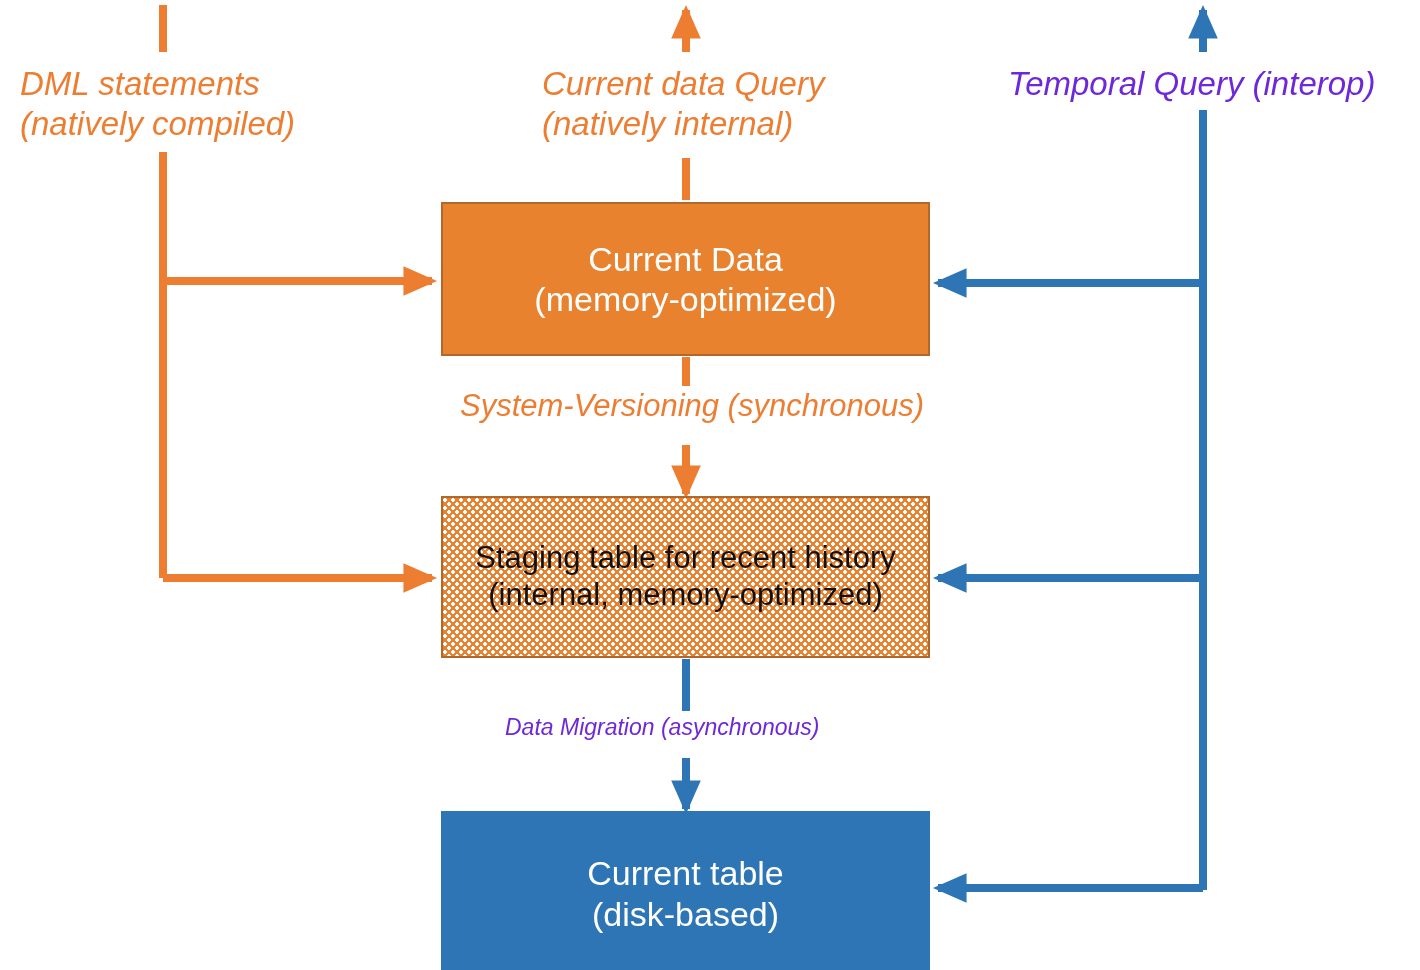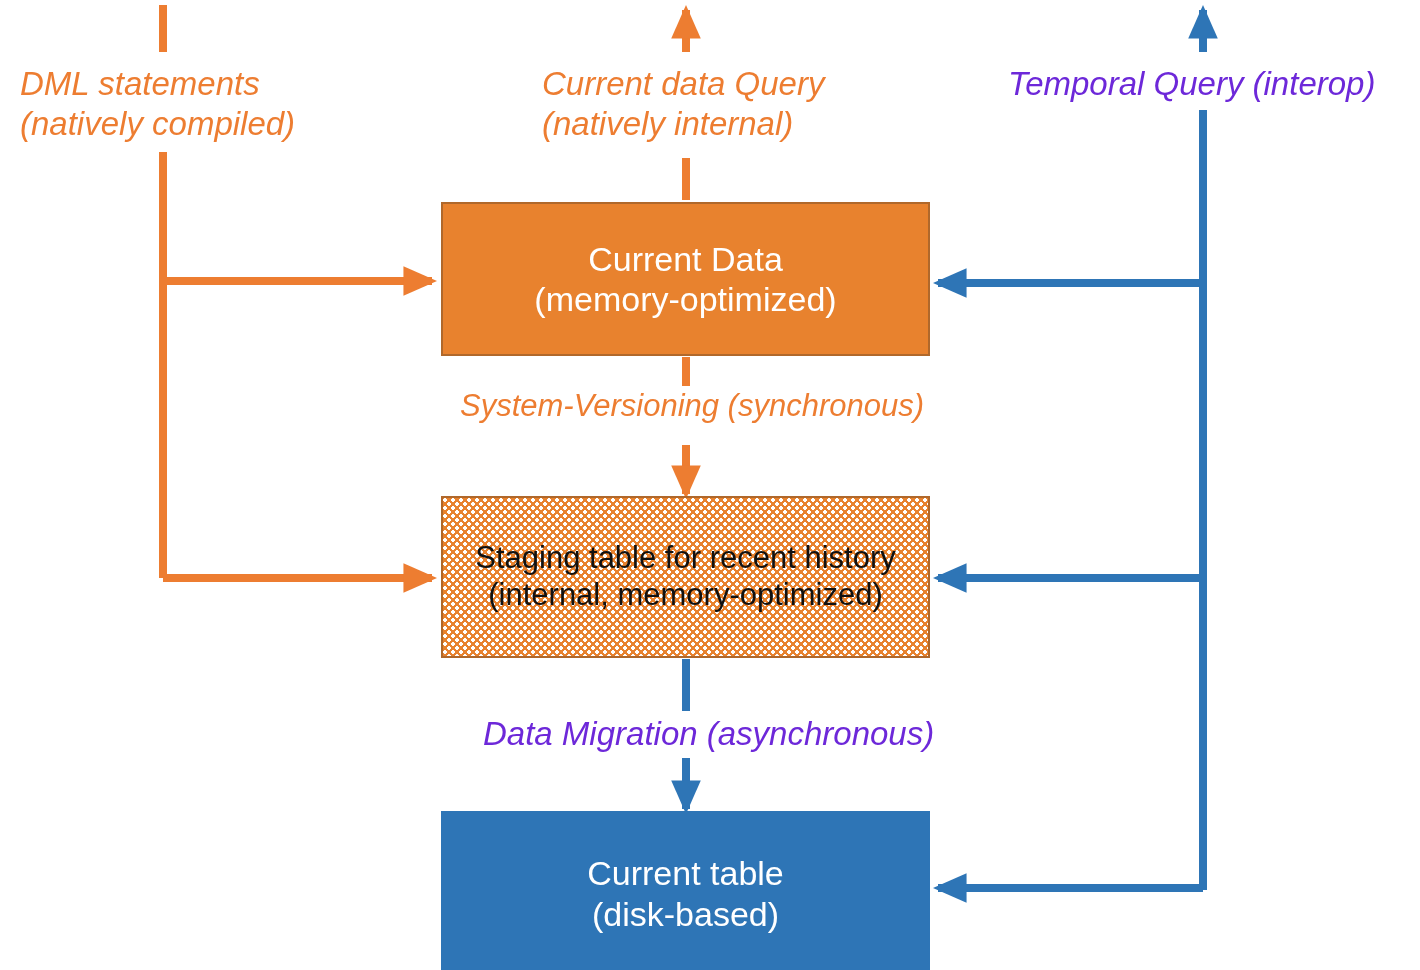--- a/index.html
+++ b/index.html
@@ -107,23 +107,23 @@
     padding: 2px 6px;
   }
   #label-system-versioning {
     left: 455px;
     top: 386px;
     font-size: 31px;
     background: #ffffff;
     padding: 1px 5px;
   }
   #label-data-migration {
-    left: 478px;
+    left: 500px;
     top: 713px;
-    font-size: 33px;
+    font-size: 23px;
     background: #ffffff;
     padding: 1px 5px;
   }
 </style>
 </head>
 <body>
 
 <div id="canvas">
 
   <svg id="diagram-svg" viewBox="0 0 1420 970" xmlns="http://www.w3.org/2000/svg">

